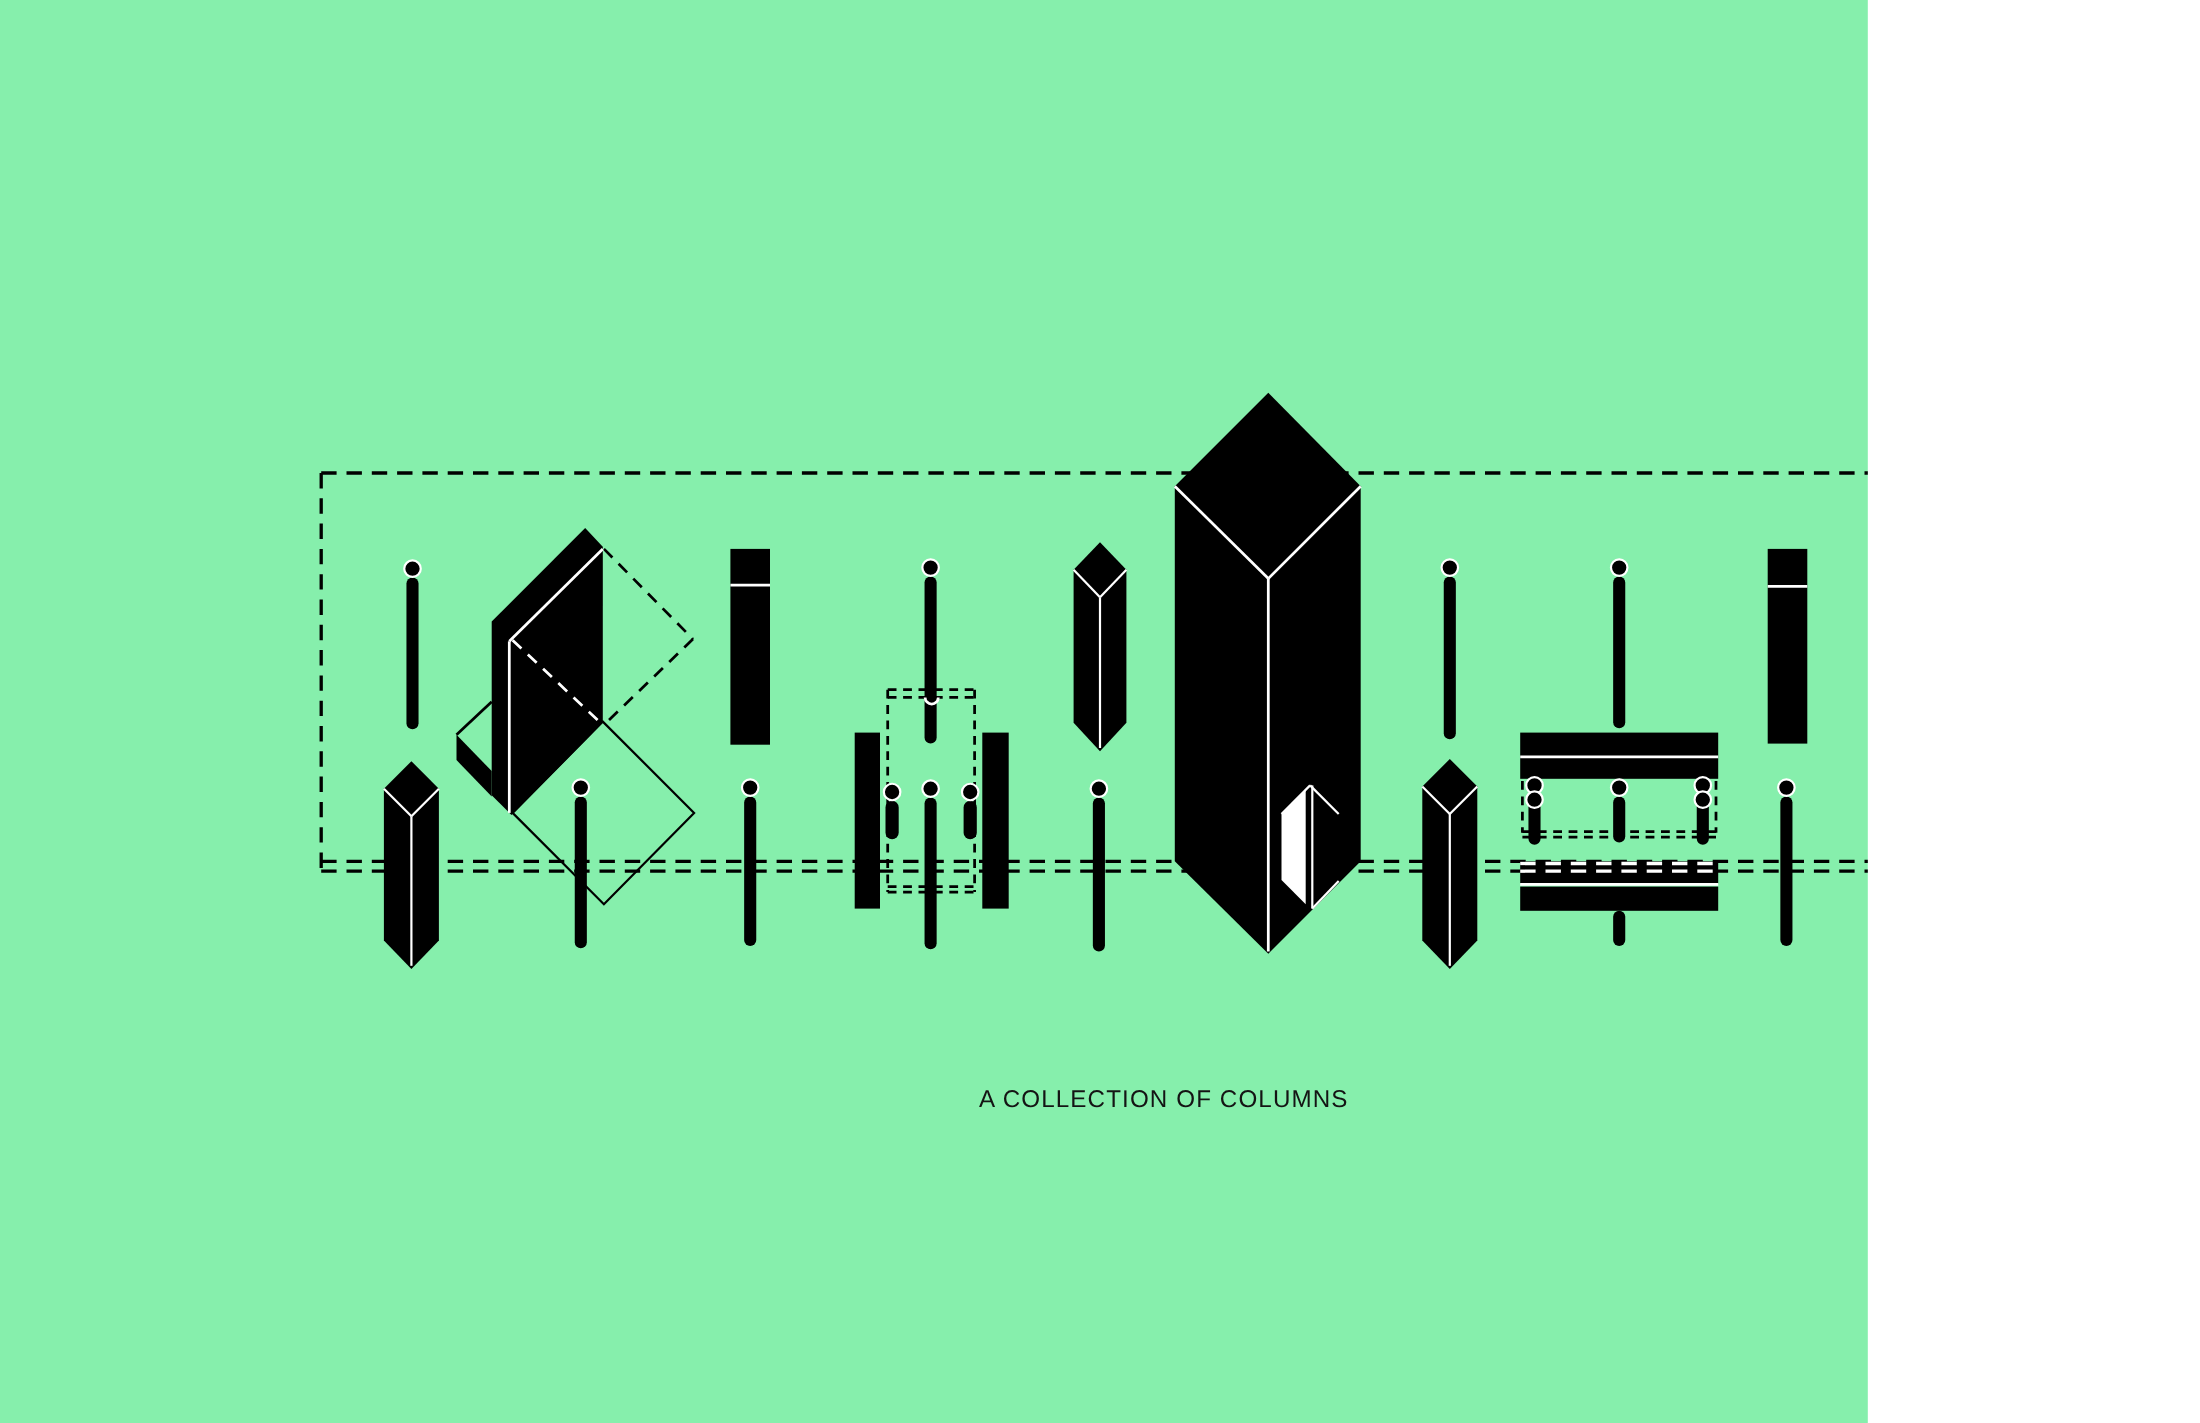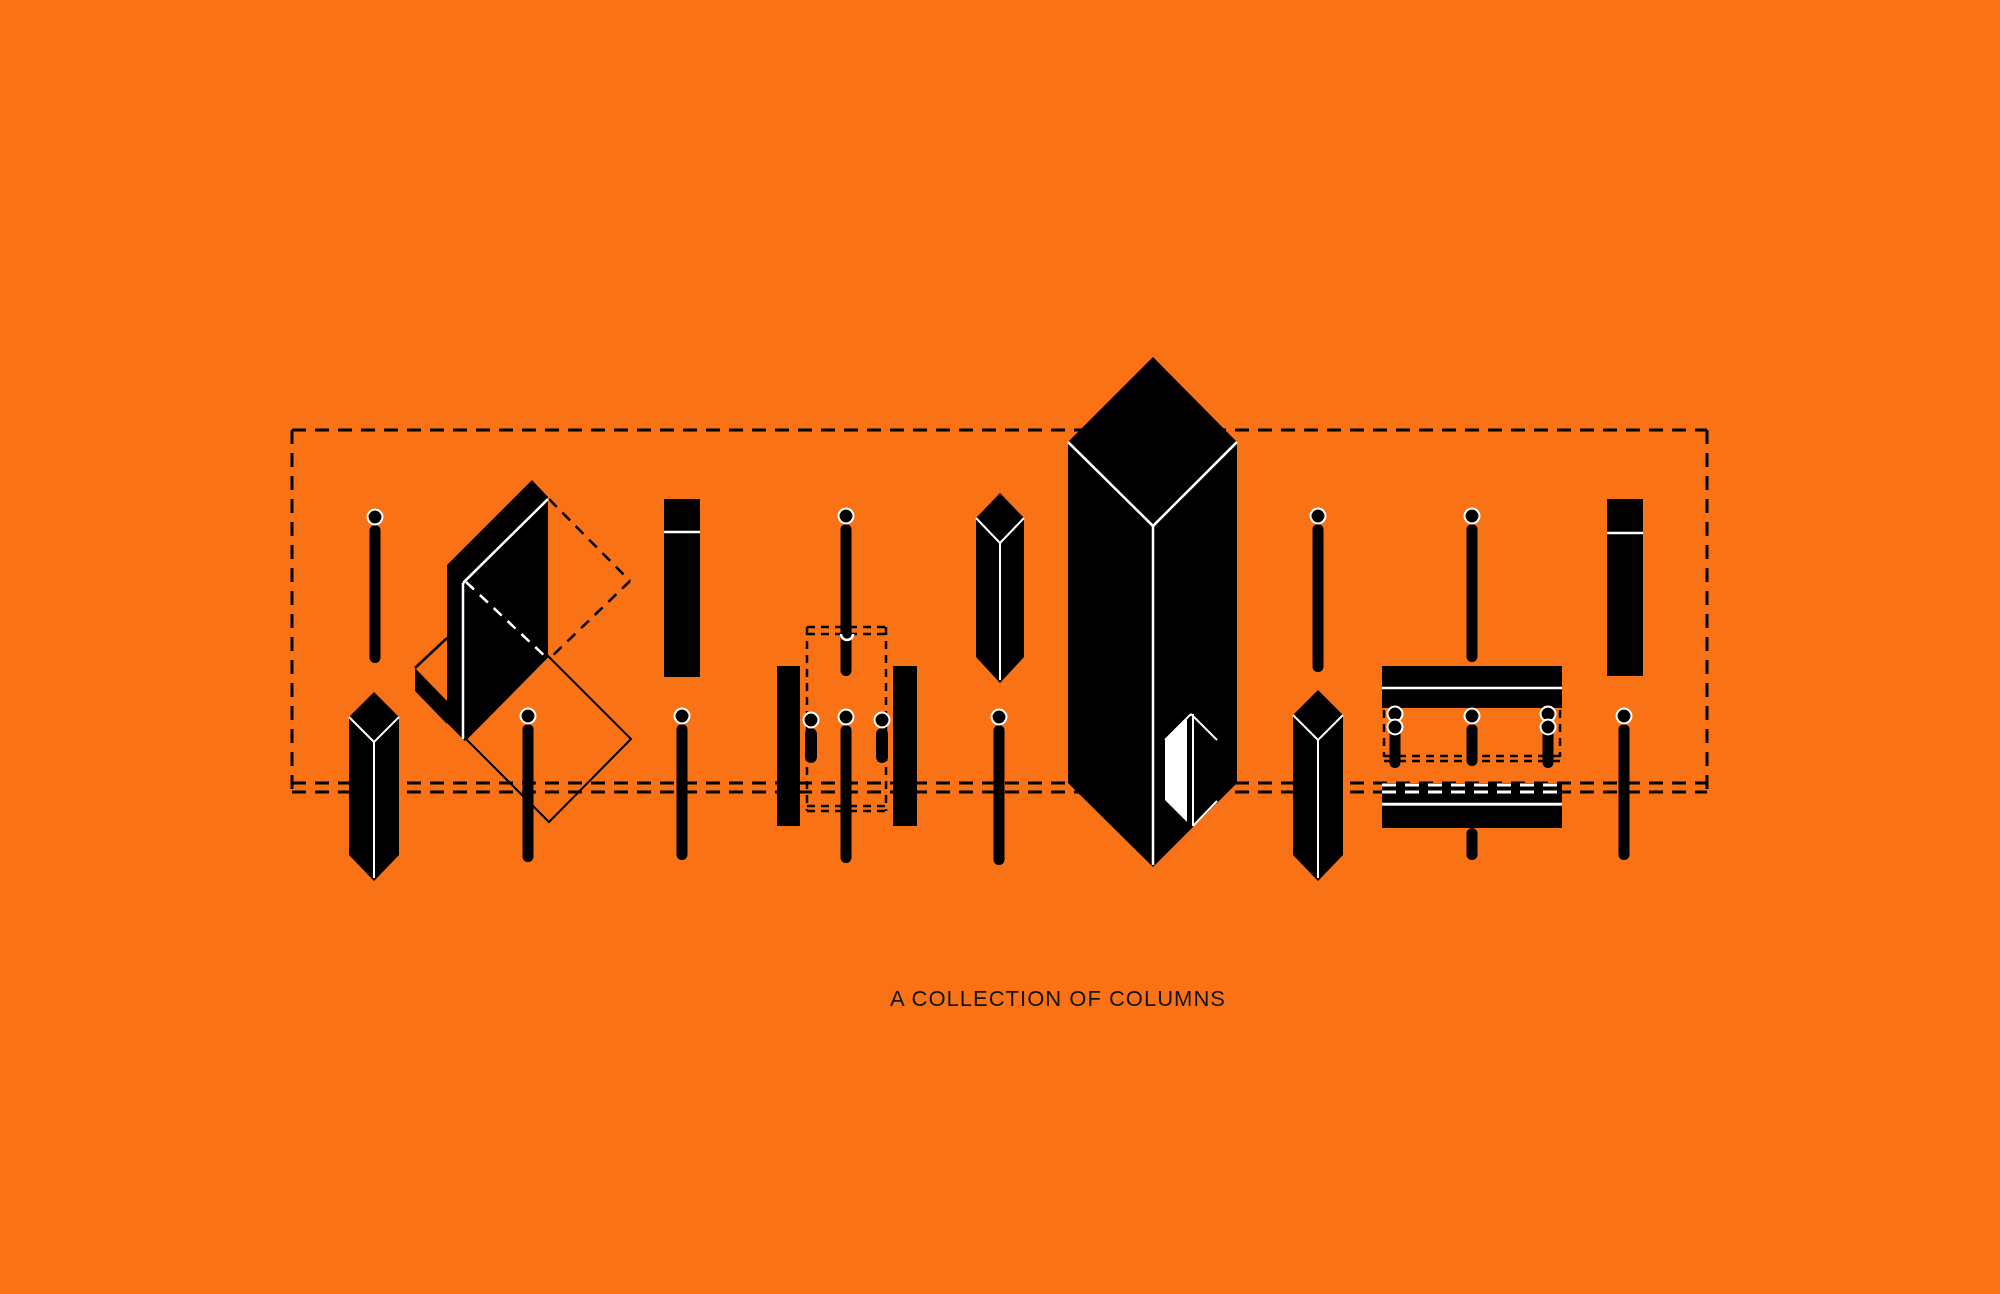--- a/index.html
+++ b/index.html
@@ -1,16 +1,16 @@
 <!DOCTYPE html>
 <html><head>
 <meta charset="utf-8">
 <style>
   html,body{margin:0;padding:0;background:#ffffff;}
-  .stage{position:relative;width:2000px;height:1294px;background:#f97316;overflow:hidden;}
+  .stage{position:relative;width:1698px;height:1294px;background:#86efac;overflow:hidden;}
   svg{display:block;}
   text.caption{font-family:"Liberation Sans", sans-serif;font-size:22px;letter-spacing:1px;fill:#141414;}
 </style>
 </head>
 <body>
 
 <div class="stage">
   <svg width="2000" height="1294" viewBox="0 0 2000 1294" xmlns="http://www.w3.org/2000/svg">
     <g id="shape-layer">
         <line x1="292" y1="430" x2="1707" y2="430" stroke="#000000" stroke-width="3" stroke-dasharray="14 9"></line>

